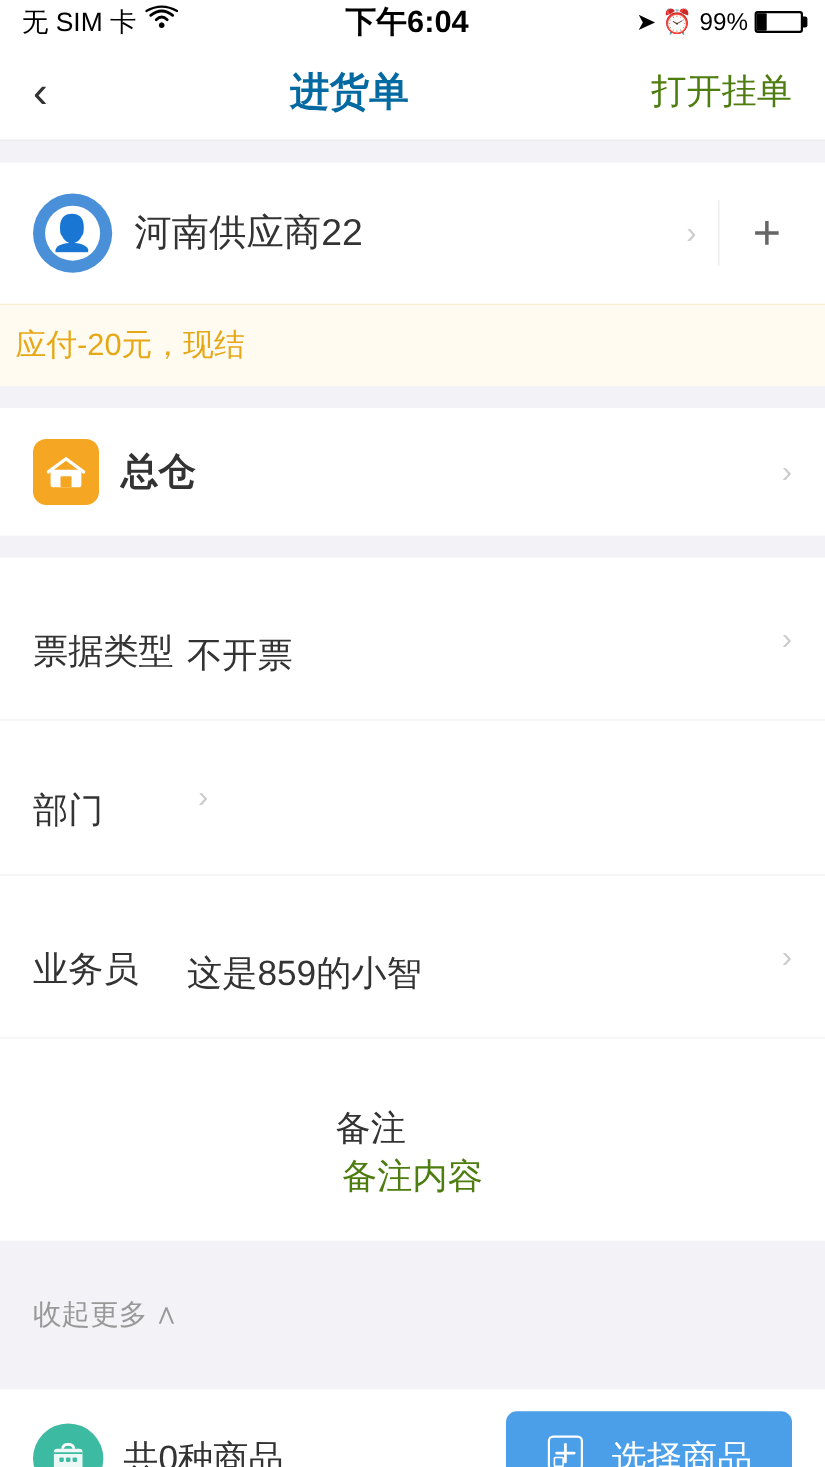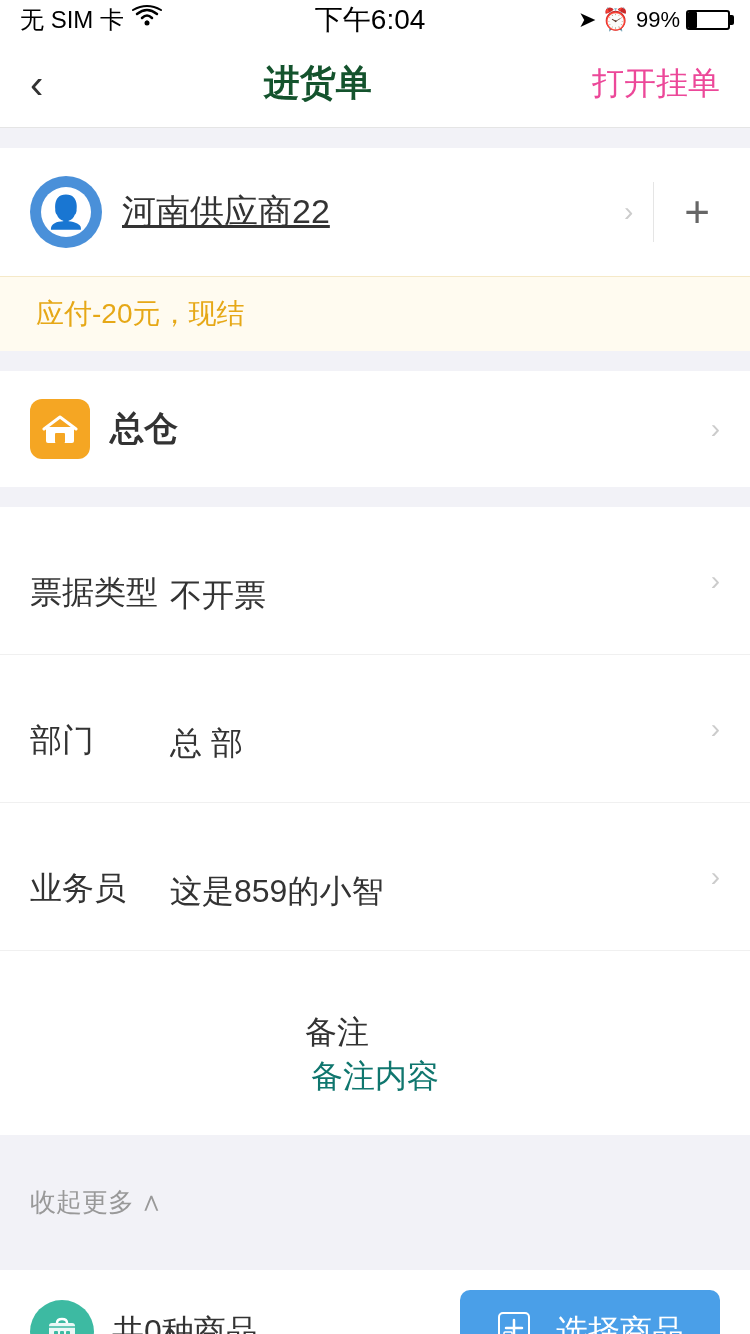--- a/index.html
+++ b/index.html
@@ -19,21 +19,21 @@
       height: 40px;
       background: #fff;
       display: flex;
       align-items: center;
       justify-content: space-between;
       padding: 0 20px;
       font-size: 24px;
       color: #000;
     }
     .status-left { display: flex; gap: 8px; }
-    .status-center { font-size: 28px; font-weight: 400; }
+    .status-center { font-size: 28px; font-weight: 700; }
     .status-right { display: flex; align-items: center; gap: 6px; font-size: 22px; }
     .battery-icon {
       width: 44px; height: 20px; border: 2px solid #000; border-radius: 3px; position: relative; display: inline-block;
     }
     .battery-icon::after {
       content: '';
       position: absolute;
       right: -6px; top: 50%; transform: translateY(-50%);
       width: 4px; height: 10px; background: #000; border-radius: 0 2px 2px 0;
     }
@@ -51,22 +51,22 @@
       justify-content: space-between;
       padding: 0 30px;
       border-bottom: 1px solid #e5e5e5;
     }
     .nav-back {
       font-size: 40px;
       color: #333;
       cursor: pointer;
       line-height: 1;
     }
-    .nav-title { font-size: 36px; font-weight: 600; color: #14532d; }
-    .nav-action { font-size: 32px; color: #ec4899; cursor: pointer; }
+    .nav-title { font-size: 36px; font-weight: 600; color: #0369a1; }
+    .nav-action { font-size: 32px; color: #4d7c0f; cursor: pointer; }
 
     
     .content { background: #f2f2f7; }
 
     
     .card-section {
       background: #fff;
       margin-top: 20px;
     }
 
@@ -81,36 +81,36 @@
     .supplier-avatar {
       width: 72px; height: 72px; border-radius: 50%; background: #4a90d9;
       display: flex; align-items: center; justify-content: center;
       margin-right: 20px; flex-shrink: 0;
     }
     .supplier-avatar-inner {
       width: 50px; height: 50px; border-radius: 50%; background: #fff;
       display: flex; align-items: center; justify-content: center;
     }
     .person-icon { font-size: 32px; color: #4a90d9; }
-    .supplier-name { flex: 1; font-size: 34px; color: #333; text-decoration: underline; }
+    .supplier-name { flex: 1; font-size: 34px; color: #333; }
     .chevron-right {
       font-size: 28px; color: #ccc; margin-left: 10px;
     }
     .divider-vertical {
       width: 1px; height: 60px; background: #e5e5e5; margin: 0 20px;
     }
     .add-btn {
       font-size: 44px; color: #666; cursor: pointer; padding: 0 10px;
       line-height: 1;
     }
 
     
     .balance-notice {
       background: #fffbf0;
-      padding: 18px 36px;
+      padding: 18px 14px;
       font-size: 28px;
       color: #e6a817;
       border-top: 1px solid #f5e9c8;
     }
 
     
     .warehouse-row {
       display: flex;
       align-items: center;
       padding: 28px 30px;
@@ -146,21 +146,21 @@
     }
     .form-value {
       flex: 1;
       font-size: 32px;
       color: #333;
       margin-top: 31px;
     }
     .form-placeholder {
       flex: 1;
       font-size: 32px;
-      color: #0f766e;
+      color: #4d7c0f;
     }
 
     
     .collapse-row {
       background: #f2f2f7;
       padding: 30px;
       text-align: left;
       font-size: 26px;
       color: #999;
       cursor: pointer;
@@ -275,21 +275,20 @@
   <div class="form-section">
 
     <div class="form-row">
       <span class="form-label">票据类型</span>
       <span class="form-value">不开票</span>
       <span class="chevron-right">›</span>
     </div>
 
     <div class="form-row">
       <span class="form-label">部门</span>
-      <span class="form-value">总 部</span>
       <span class="chevron-right">›</span>
     </div>
 
     <div class="form-row">
       <span class="form-label">业务员</span>
       <span class="form-value">这是859的小智</span>
       <span class="chevron-right">›</span>
     </div>
 
     <div class="form-row">

